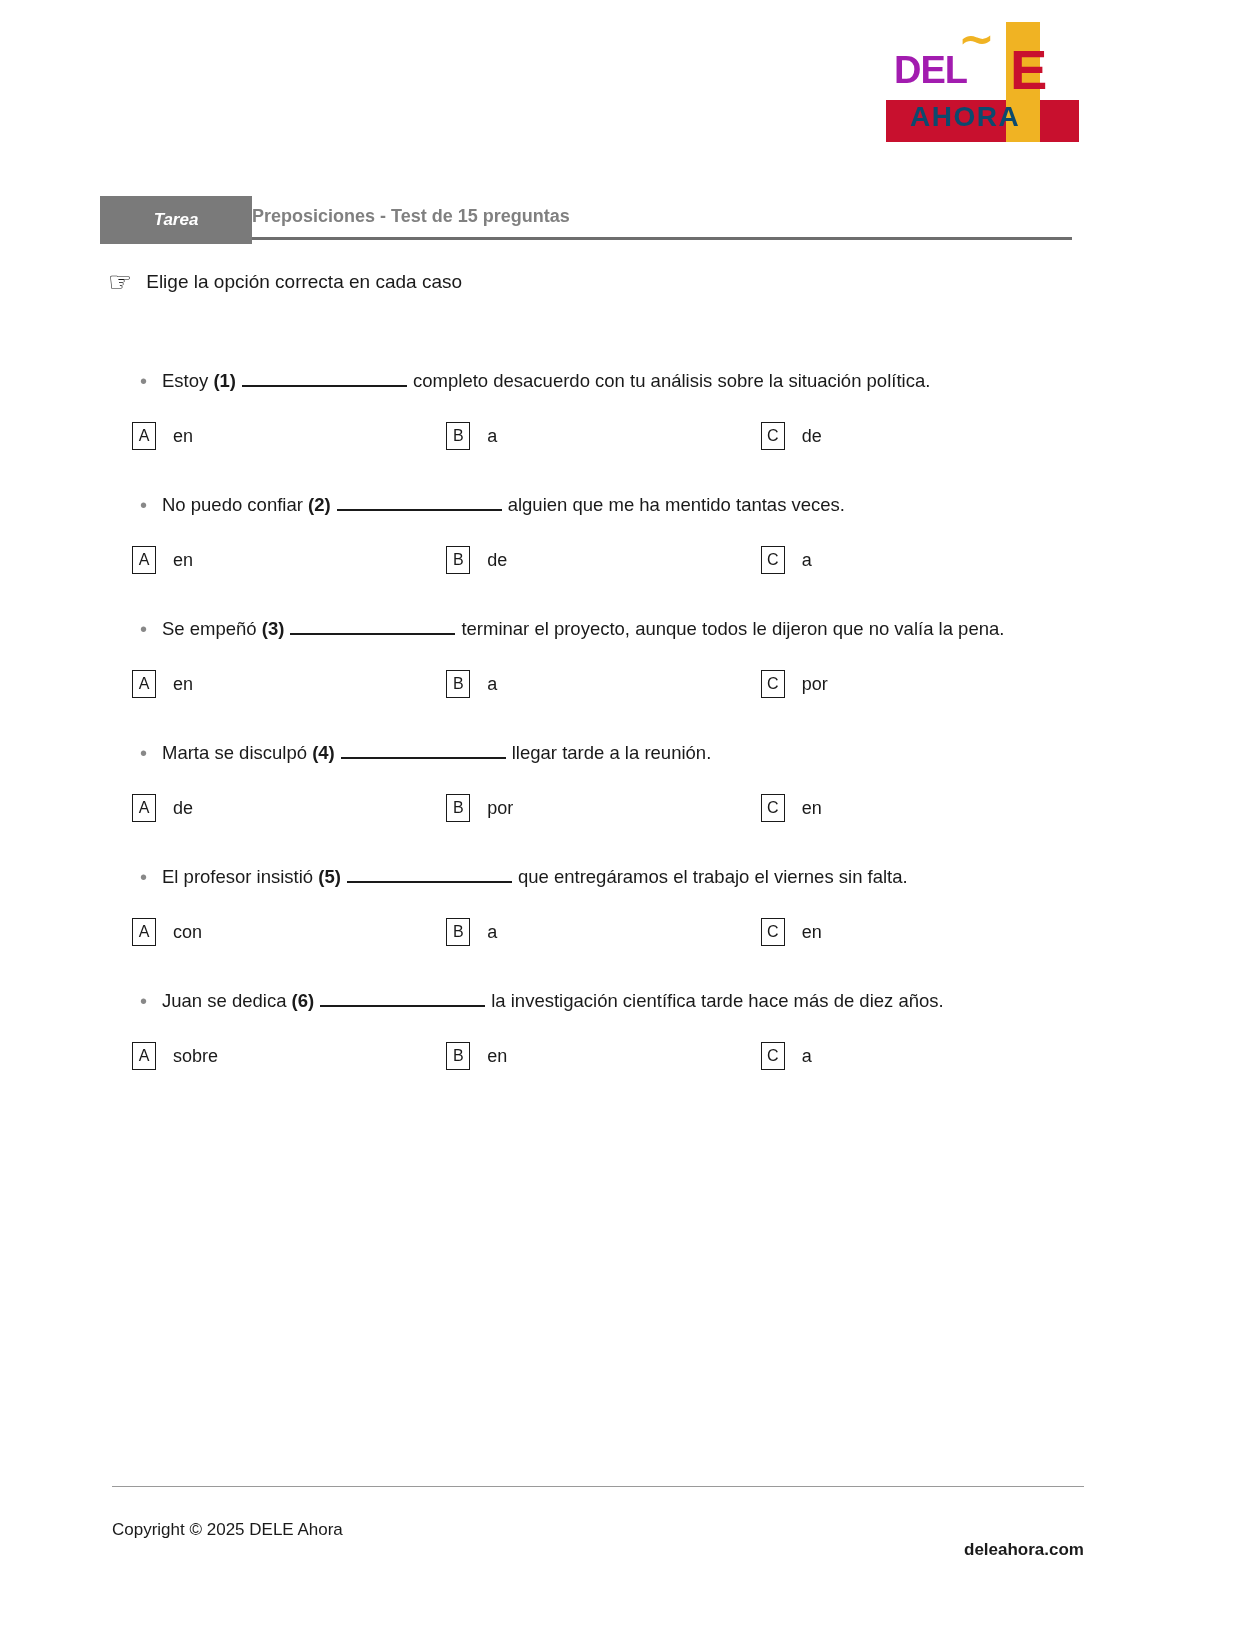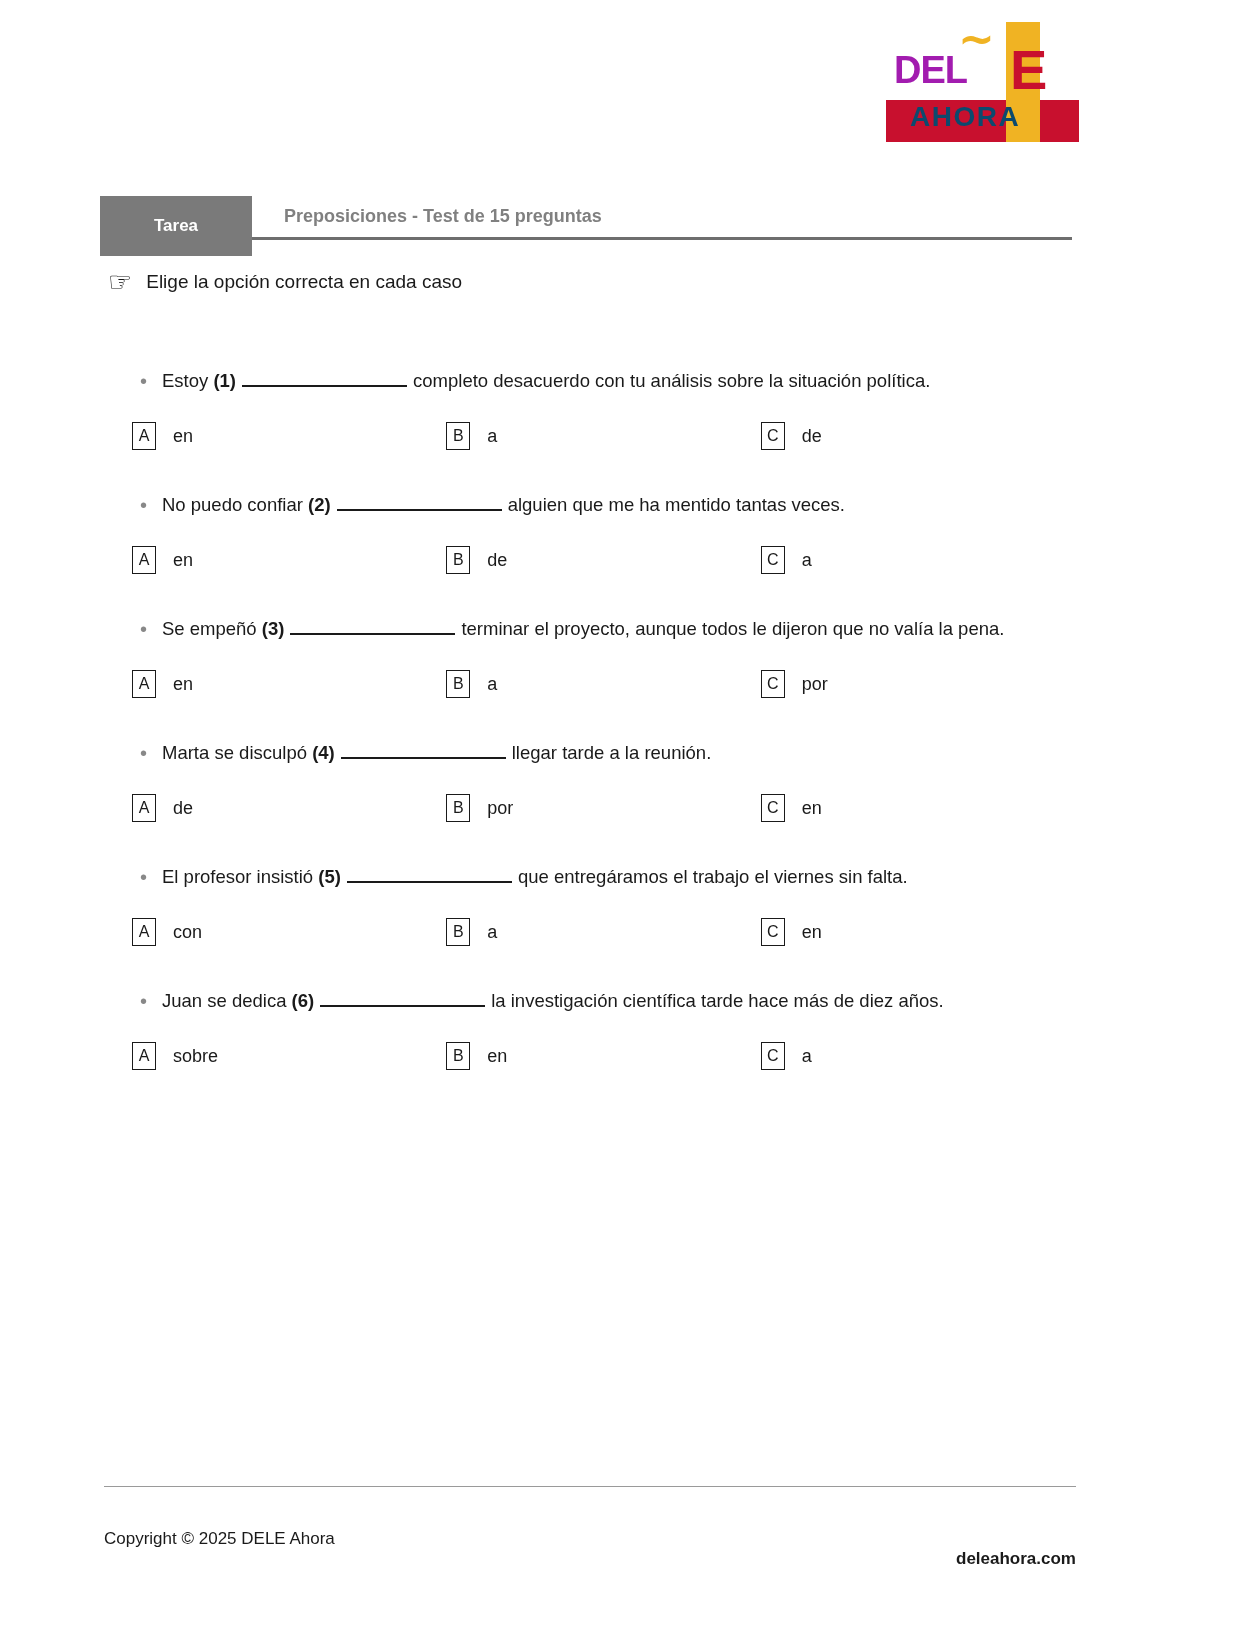--- a/index.html
+++ b/index.html
@@ -109,29 +109,29 @@
   }
   .tarea-badge {
     background: #7a7a7a;
     color: #ffffff;
     font-size: 17px;
     font-weight: 700;
     display: flex;
     align-items: center;
     justify-content: center;
     width: 152px;
-    height: 60px;
+    height: 48px;
+    font-style: italic;
   }
   .tarea-title {
     color: #808080;
     font-size: 18px;
     font-weight: 700;
     display: flex;
     align-items: center;
-    padding-left: 32px;
   }
 
   
   .instruction {
     position: absolute;
     left: 108px;
     top: 268px;
     display: flex;
     align-items: center;
     gap: 14px;
@@ -204,25 +204,25 @@
     justify-content: center;
     font-size: 16px;
     color: #1a1a1a;
     flex: 0 0 24px;
   }
   .opt-label { margin-left: 17px; color: #1a1a1a; }
 
   
   .footer {
     position: absolute;
-    left: 104px;
+    left: 112px;
     top: 1486px;
     width: 972px;
     border-top: 1.5px solid #9a9a9a;
-    padding-top: 22px;
+    padding-top: 13px;
     display: flex;
     justify-content: space-between;
     align-items: center;
     font-size: 17px;
     color: #1a1a1a;
   }
   .footer-right { font-weight: 700; margin-top: 40px; }
 </style>
 </head>
 <body>

